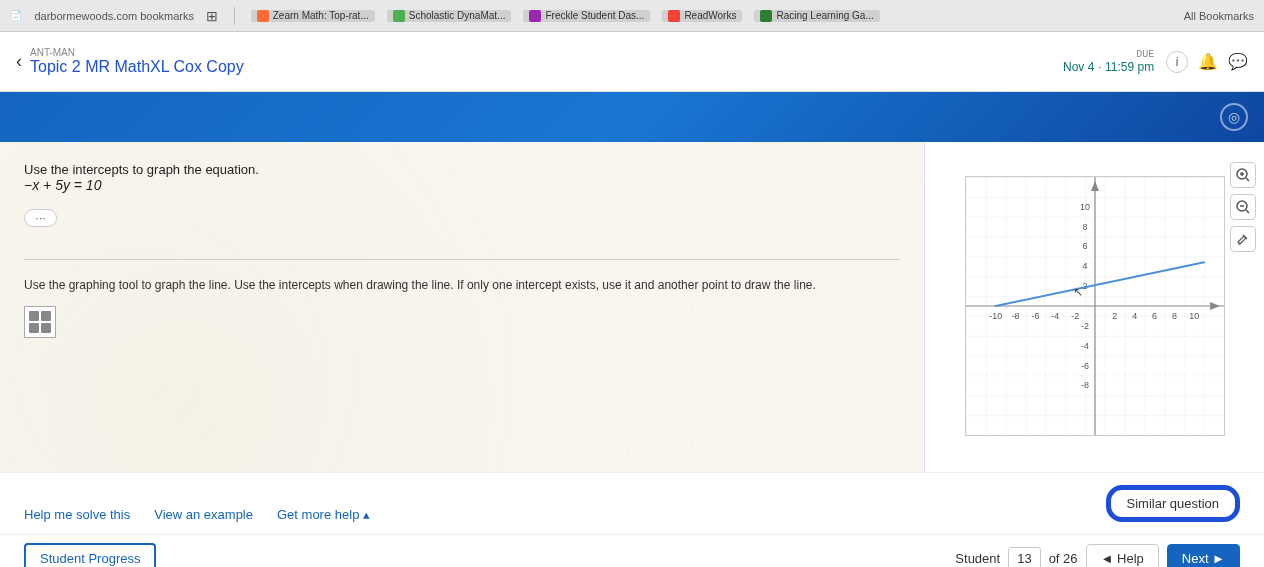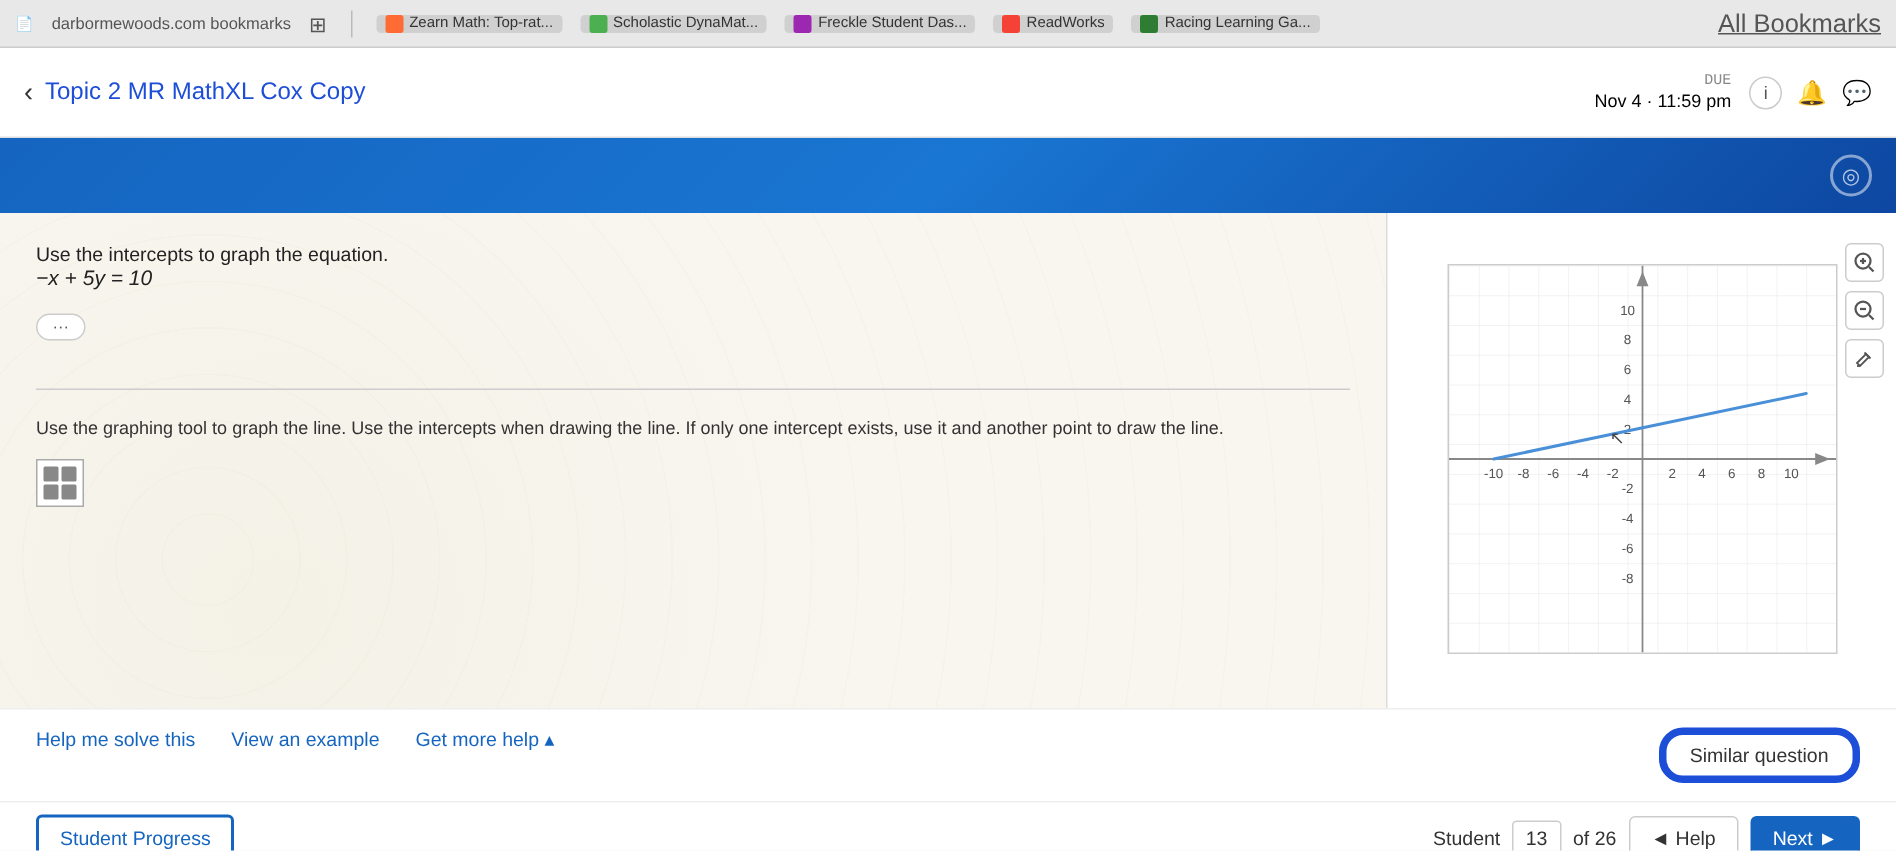--- a/index.html
+++ b/index.html
@@ -40,21 +40,21 @@
       font-size: 18px;
       color: #333;
       cursor: pointer;
       margin-right: 8px;
     }
     .header-info { flex: 1; }
     .header-subtitle { font-size: 10px; color: #888; text-transform: uppercase; }
     .header-title { font-size: 16px; font-weight: normal; color: #1d4ed8; }
     .header-due { text-align: right; margin-right: 12px; }
     .header-due .due-label { font-size: 10px; color: #888; text-transform: uppercase; font-family: Liberation Mono, monospace; }
-    .header-due .due-date { font-size: 12px; color: #000000; }
+    .header-due .due-date { font-size: 12px; color: #0f766e; }
     .header-icons { display: flex; gap: 10px; align-items: center; font-size: 16px; color: #555; }
 
     
     .blue-banner {
       background: linear-gradient(135deg, #1565c0, #1976d2, #0d47a1);
       height: 50px;
       margin: 0;
       position: relative;
     }
     .compass-icon {
@@ -154,21 +154,21 @@
     
     .graph-container { position: relative; }
     svg.graph { border: 1px solid #ccc; background: white; }
 
     
     .action-bar {
       background: white;
       border-top: 1px solid #eee;
       padding: 12px 24px;
       display: flex;
-      align-items: flex-start;
+      align-items: flex-end;
       justify-content: space-between;
     }
     .help-links { display: flex; gap: 24px; align-items: center; }
     .help-link {
       font-size: 13px;
       color: #1565c0;
       cursor: pointer;
       text-decoration: none;
     }
     .similar-btn {
@@ -245,26 +245,27 @@
     <span style="font-size:10px;overflow:hidden;text-overflow:ellipsis;white-space:nowrap;max-width:100px;">Freckle Student Das...</span>
   </div>
   <div class="tab red">
     <div class="tab-favicon"></div>
     <span style="font-size:10px;overflow:hidden;text-overflow:ellipsis;white-space:nowrap;max-width:100px;">ReadWorks</span>
   </div>
   <div class="tab green2">
     <div class="tab-favicon"></div>
     <span style="font-size:10px;overflow:hidden;text-overflow:ellipsis;white-space:nowrap;max-width:100px;">Racing Learning Ga...</span>
   </div>
-  <span class="all-bookmarks" style="font-size:17px;color:#555;text-decoration:underline;">All Bookmarks</span>
+  <span class="all-bookmarks" style="font-size:11px;color:#555;">All Bookmarks</span>
 </div>
 
 <div class="app-header">
   <span class="back-btn">‹</span>
   <div class="header-info">
+    <div class="header-subtitle">ANT-MAN</div>
     <div class="header-title">Topic 2 MR MathXL Cox Copy</div>
   </div>
   <div class="header-due">
     <div class="due-label">DUE</div>
     <div class="due-date">Nov 4 · 11:59 pm</div>
   </div>
   <div class="header-icons">
     <span style="font-size:16px;border:1px solid #ccc;border-radius:50%;width:22px;height:22px;display:flex;align-items:center;justify-content:center;font-size:12px;cursor:pointer;">i</span>
     <span style="font-size:16px;cursor:pointer;">🔔</span>
     <span style="font-size:16px;cursor:pointer;">💬</span>

